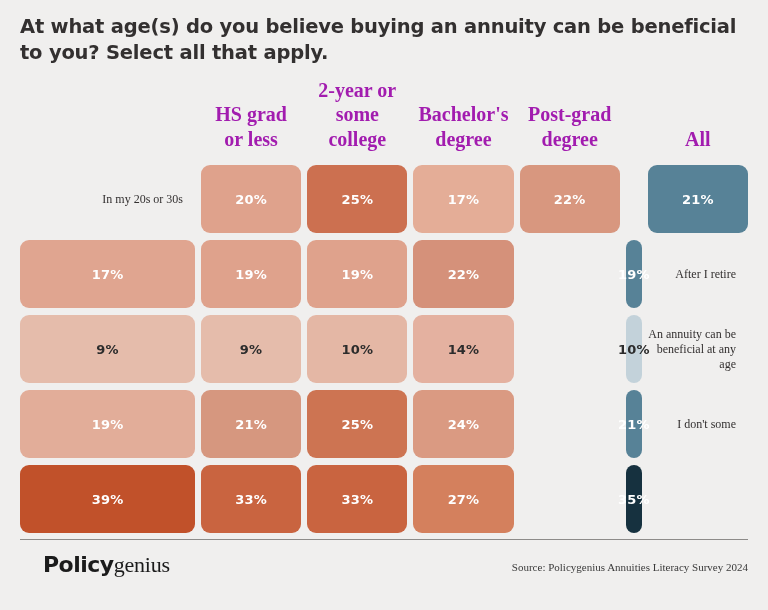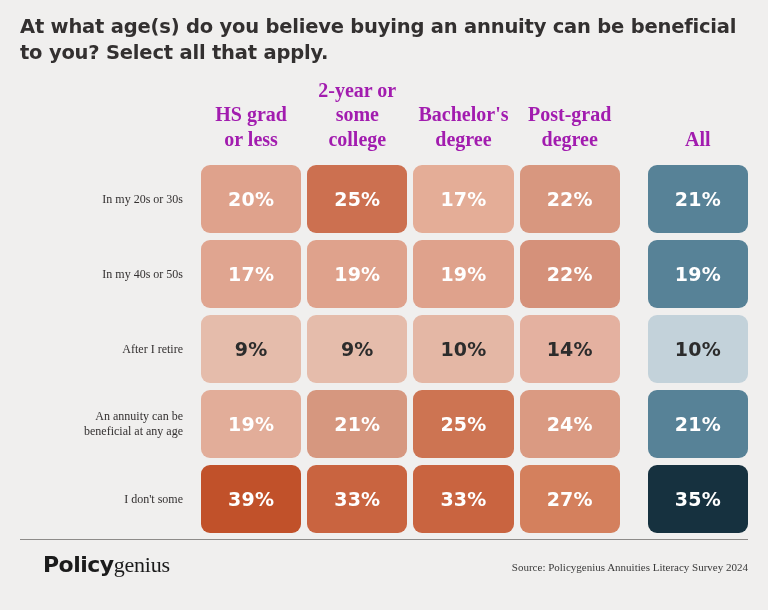--- a/index.html
+++ b/index.html
@@ -88,21 +88,21 @@
   }
 
   .cell {
     height: 68px;
     border-radius: 9px;
     display: flex;
     align-items: center;
     justify-content: center;
     font-family: "DejaVu Sans", sans-serif;
     font-weight: bold;
-    font-size: 19px;
+    font-size: 13px;
     letter-spacing: 0.2px;
     color: #ffffff;
   }
   .cell.dark-text {
     color: #2c2c2c;
   }
 
   
   .footer {
     padding: 0 20px 0 20px;
@@ -166,21 +166,20 @@
       <div class="colhead">All</div>
 
       <div class="rowlabel">In my 20s or 30s</div>
       <div class="cell" style="background-color: rgb(223, 162, 140);">20%</div>
       <div class="cell" style="background-color: rgb(204, 112, 80);">25%</div>
       <div class="cell" style="background-color: rgb(228, 173, 151);">17%</div>
       <div class="cell" style="background-color: rgb(216, 151, 127);">22%</div>
       <div class="spacer-col"></div>
       <div class="cell" style="background-color: rgb(87, 130, 151);">21%</div>
 
-      <div class="rowlabel">In my 40s or 50s</div>
       <div class="cell" style="background-color: rgb(224, 165, 144);">17%</div>
       <div class="cell" style="background-color: rgb(223, 162, 140);">19%</div>
       <div class="cell" style="background-color: rgb(223, 162, 140);">19%</div>
       <div class="cell" style="background-color: rgb(213, 145, 122);">22%</div>
       <div class="spacer-col"></div>
       <div class="cell" style="background-color: rgb(87, 130, 151);">19%</div>
 
       <div class="rowlabel">After I retire</div>
       <div class="cell dark-text" style="background-color: rgb(229, 188, 171);">9%</div>
       <div class="cell dark-text" style="background-color: rgb(229, 188, 171);">9%</div>

